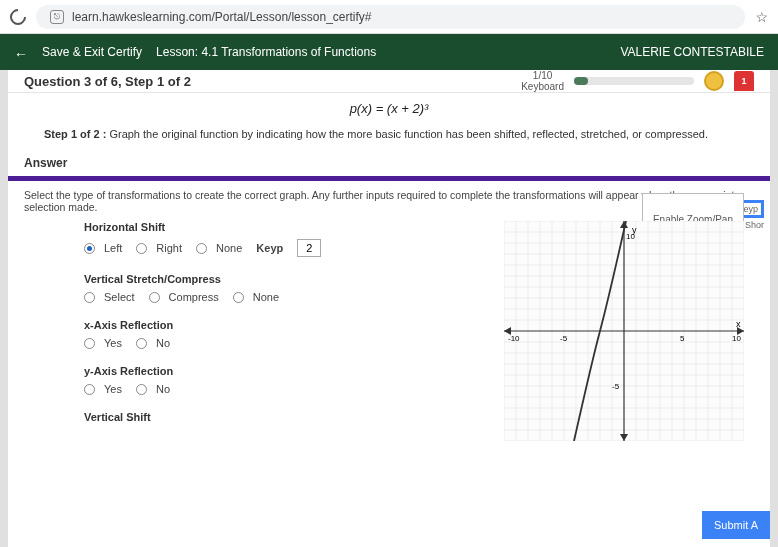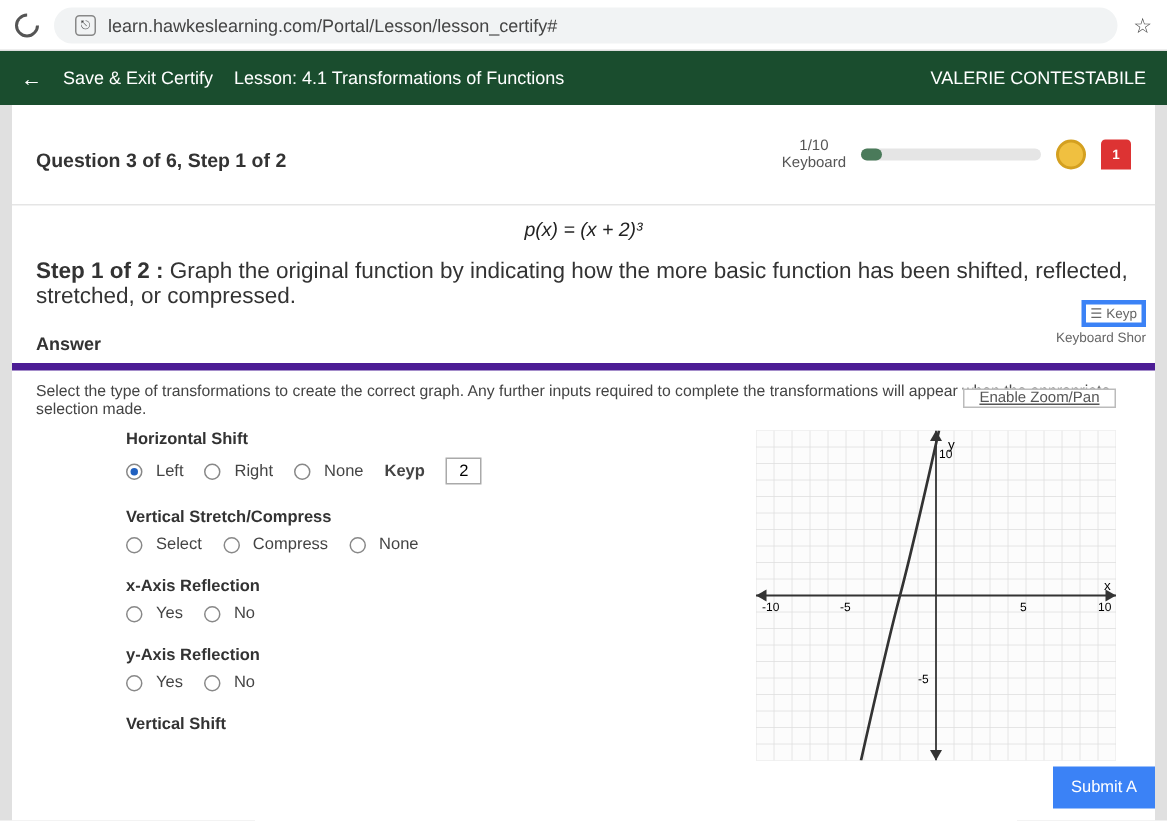--- a/index.html
+++ b/index.html
@@ -6,46 +6,46 @@
 body { background: #e0e0e0; width: 778px; height: 547px; overflow: hidden; }
 .browser-bar { background: #fff; height: 34px; display: flex; align-items: center; padding: 0 10px; gap: 10px; border-bottom: 1px solid #ddd; }
 .reload-icon { width: 16px; height: 16px; border: 2px solid #555; border-radius: 50%; border-top-color: transparent; transform: rotate(45deg); }
 .url-bar { flex: 1; background: #f1f3f4; border-radius: 14px; padding: 5px 14px; font-size: 12px; color: #444; display: flex; align-items: center; gap: 8px; }
 .site-icon { width: 14px; height: 14px; border: 1px solid #888; border-radius: 3px; display: flex; align-items: center; justify-content: center; font-size: 8px; }
 .star-icon { color: #444; font-size: 14px; }
 .green-bar { background: #1a4d2e; height: 36px; display: flex; align-items: center; padding: 0 14px; color: #fff; font-size: 12px; justify-content: space-between; }
 .green-left { display: flex; align-items: center; gap: 14px; }
 .back-arrow { font-size: 14px; }
 .content-wrap { background: #fff; margin: 0 8px; height: calc(100% - 70px); position: relative; overflow: hidden; }
-.q-header { display: flex; align-items: flex-end; justify-content: space-between; padding: 22px 16px; border-bottom: 1px solid #e5e5e5; }
+.q-header { display: flex; align-items: center; justify-content: space-between; padding: 0 16px; border-bottom: 1px solid #e5e5e5; }
 .q-title { font-size: 13px; font-weight: bold; color: #333; }
 .q-right { display: flex; align-items: center; gap: 10px; }
 .score-box { font-size: 10px; color: #555; text-align: center; line-height: 1.1; }
 .prog-bar { width: 120px; height: 8px; background: #e5e5e5; border-radius: 4px; position: relative; }
 .prog-fill { width: 12%; height: 100%; background: #4a7a5a; border-radius: 4px; }
 .badge { width: 20px; height: 20px; border-radius: 50%; background: #f0c040; border: 2px solid #d4a020; }
 .heart { width: 20px; height: 20px; background: #d33; border-radius: 3px 3px 0 0; position: relative; display:flex; align-items:center; justify-content:center; color:#fff; font-size:9px; font-weight:bold;}
 .formula { text-align: center; font-size: 13px; padding: 8px 12px; font-style: italic; color: #222; }
-.step-text { padding: 4px 16px 10px; font-size: 15px; color: #333; }
+.step-text { padding: 4px 16px 10px; font-size: 11px; color: #333; margin-left: 20px; }
 .step-text b { font-weight: bold; }
 .keyp { position: absolute; right: 0; top: 130px; font-size: 9px; color: #666; text-align: right; padding-right: 6px;}
 .keyp .k1 { background:#fff; border:3px solid #3b82f6; padding:1px 3px; display:inline-block; margin-bottom:2px;}
 .answer-sec { padding: 6px 16px; font-size: 12px; font-weight: bold; color: #333; border-bottom: 5px solid #4c1d95; margin-bottom: 6px; }
 .instr { padding: 2px 16px 8px; font-size: 10.5px; color: #444; }
 .main-area { display: flex; padding: 0 16px; gap: 20px; }
 .controls { flex: 0 0 340px; padding-left: 60px; }
 .ctrl-group { margin-bottom: 16px; }
 .ctrl-label { font-size: 11px; font-weight: bold; color: #333; margin-bottom: 6px; }
 .ctrl-opts { display: flex; align-items: center; gap: 14px; font-size: 11px; color: #444; }
 .ctrl-opts label { display: flex; align-items: center; gap: 9px; cursor: pointer; }
 .radio { width: 11px; height: 11px; border: 1px solid #888; border-radius: 50%; display: inline-block; position: relative; }
 .radio.checked::after { content: ''; position: absolute; width: 5px; height: 5px; background: #2060c0; border-radius: 50%; top: 2px; left: 2px; }
 .units-input { width: 24px; height: 18px; border: 1px solid #aaa; text-align: center; font-size: 11px; }
 .graph-side { flex: 1; position: relative; }
-.zoom-btn { position: absolute; top: -28px; right: 10px; border: 1px solid #bbb; background: #fff; padding: 0 10px; font-size: 10px; color: #555; cursor: pointer; text-decoration: underline; }
+.zoom-btn { position: absolute; top: -28px; right: 10px; border: 1px solid #bbb; background: #fff; padding: 20px 10px; font-size: 10px; color: #555; cursor: pointer; }
 .graph-box { width: 240px; height: 220px; background: #fcfcfc; position: relative; margin-left: auto; margin-right: 10px; }
 .graph-box svg { width: 100%; height: 100%; }
 .submit-btn { position: absolute; bottom: 8px; right: 0; background: #3b82f6; color: #fff; border: none; padding: 8px 12px; font-size: 11px; cursor: pointer; }
 </style>
 </head>
 <body>
 
 <div class="browser-bar">
   <div class="reload-icon"></div>
   <div class="url-bar">

